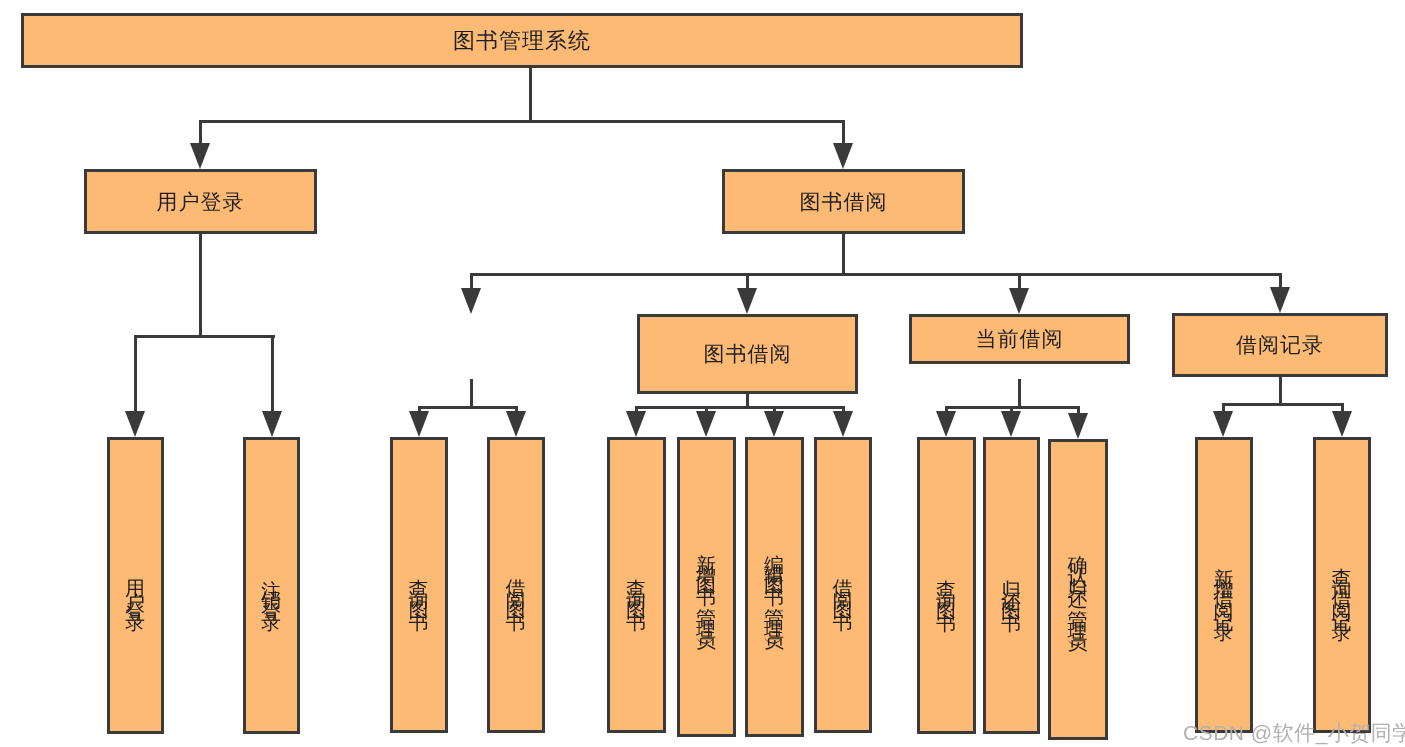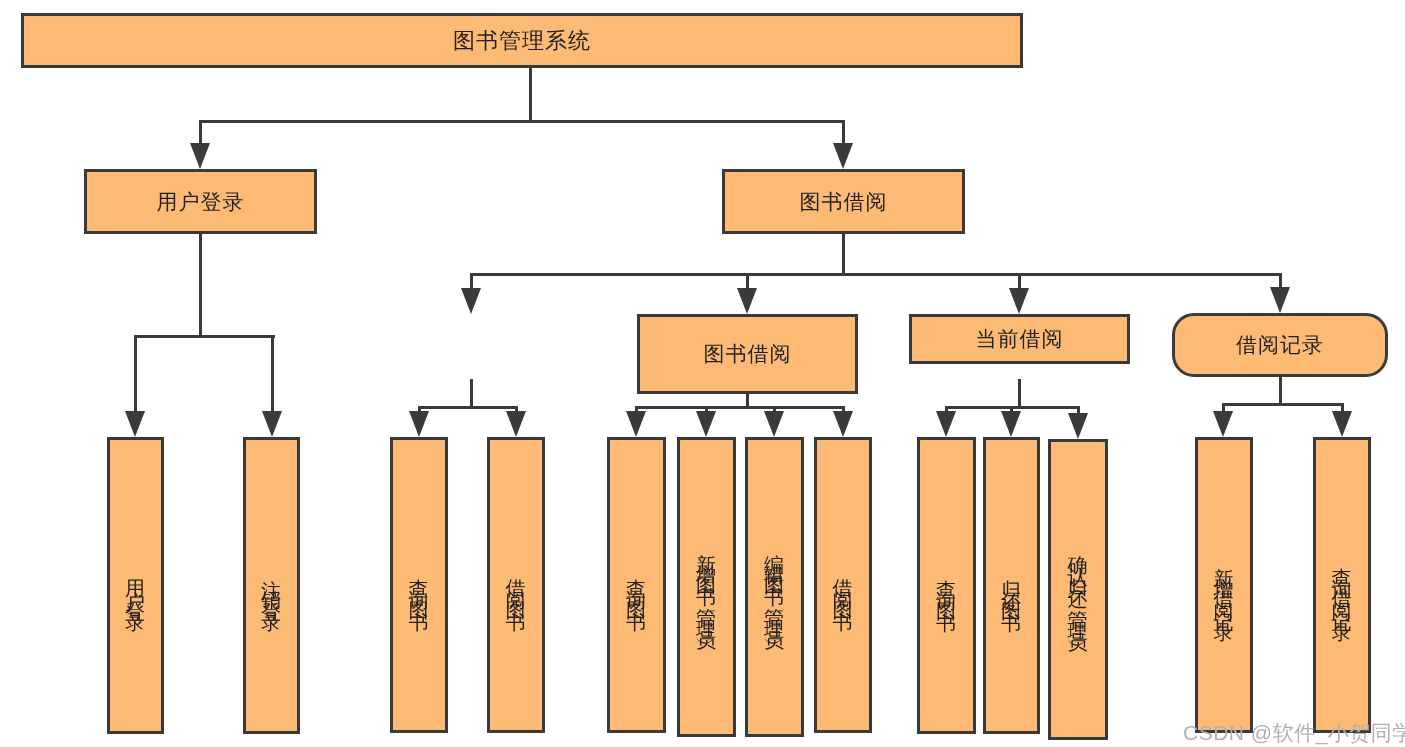--- a/index.html
+++ b/index.html
@@ -128,21 +128,21 @@
     </div>
     <div class="node h" style="left: 722px; top: 169px; width: 243px; height: 65px;">
       <span>图书借阅</span>
     </div>
     <div class="node h" style="left: 637px; top: 314px; width: 221px; height: 80px;">
       <span>图书借阅</span>
     </div>
     <div class="node h" style="left: 909px; top: 314px; width: 221px; height: 50px;">
       <span>当前借阅</span>
     </div>
-    <div class="node h" style="left: 1172px; top: 313px; width: 216px; height: 64px; border-radius: 22px;">
+    <div class="node h" style="left: 1172px; top: 313px; width: 216px; height: 64px;">
       <span>借阅记录</span>
     </div>
     <div class="node v" style="left: 107px; top: 437px; width: 57px; height: 297px;">
       <span>用户登录</span>
     </div>
     <div class="node v" style="left: 243px; top: 437px; width: 57px; height: 297px;">
       <span>注销登录</span>
     </div>
     <div class="node v" style="left: 390px; top: 437px; width: 58px; height: 296px;">
       <span>查询图书</span>

